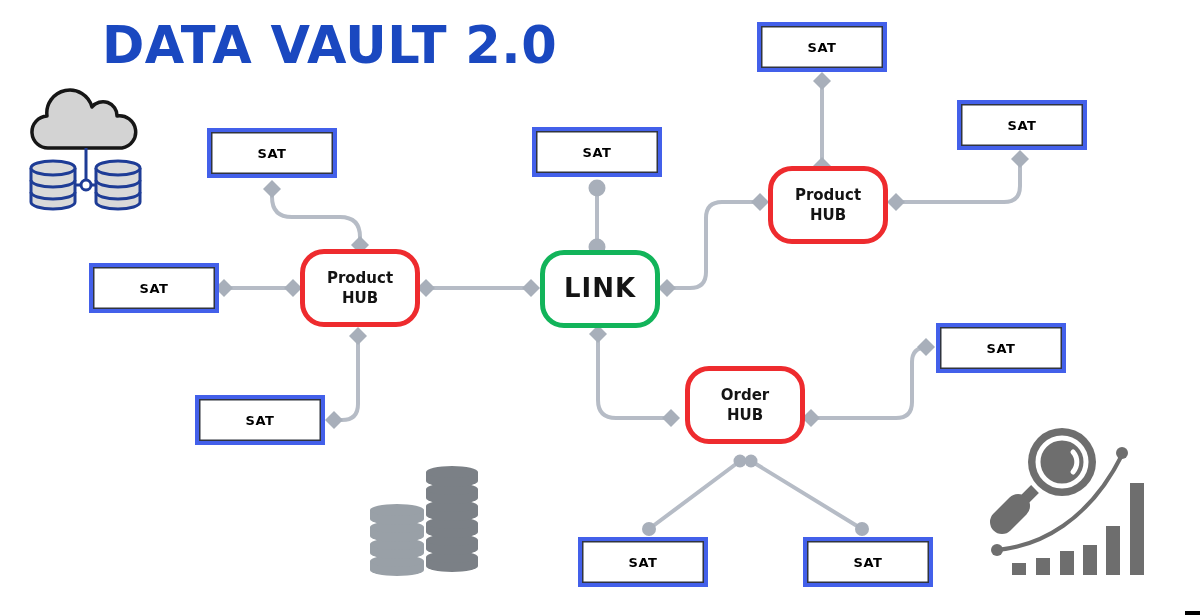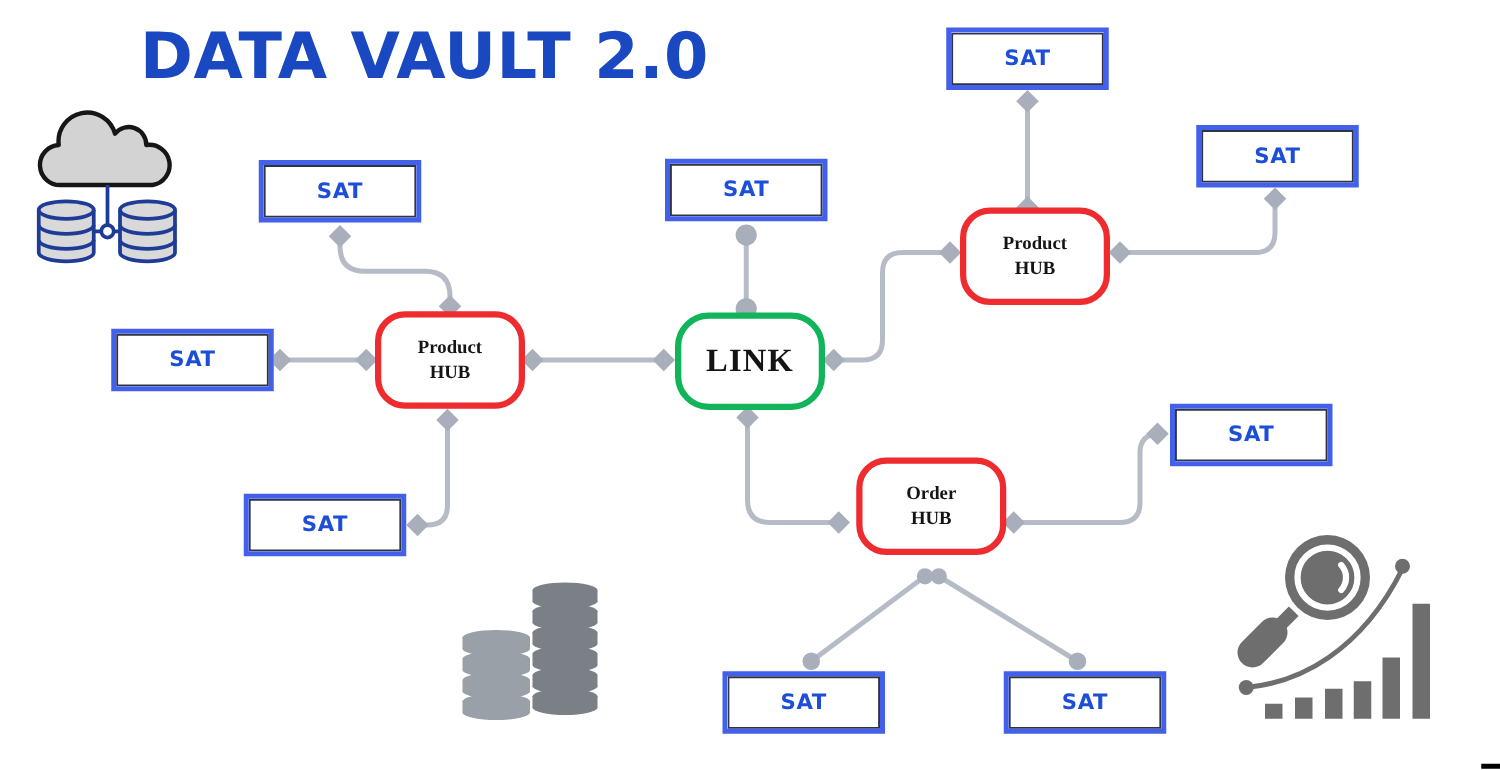--- a/index.html
+++ b/index.html
@@ -1,40 +1,39 @@
 <!DOCTYPE html>
 <html><head>
 <meta charset="utf-8">
 <style>
   html,body{margin:0;padding:0;background:#fff;}
   .canvas{
     position:relative;width:1200px;height:616px;background:#ffffff;
     font-family:"DejaVu Sans","Liberation Sans",sans-serif;overflow:hidden;
   }
   .title{
-    position:absolute;left:112px;top:16px;margin:0;
+    position:absolute;left:102px;top:16px;margin:0;
     font-size:51px;font-weight:bold;letter-spacing:.5px;color:#1a48c0;
     white-space:nowrap;
   }
   .connectors{position:absolute;left:0;top:0;pointer-events:none;}
   .sat{
     position:absolute;width:122px;height:42px;background:#fff;
     border:4px solid #4360ea;box-shadow:inset 0 0 0 1.5px #30343f;
     display:flex;align-items:center;justify-content:center;
   }
-  .sat span{font-size:17px;font-weight:bold;color:#1d4ed8;letter-spacing:.5px;}
+  .sat span{font-size:13px;font-weight:bold;color:#000000;letter-spacing:.5px;}
   .hub{
     position:absolute;width:110px;height:68px;background:#fff;
     border:5px solid #ee2b2e;border-radius:24px;
     display:flex;flex-direction:column;align-items:center;justify-content:center;
     line-height:1.35;
-    font-family:Liberation Serif, serif;
   }
   .hub span{font-size:15px;font-weight:bold;color:#141414;}
-  .hub.link{border-color:#12b45a;border-radius:27px;}
+  .hub.link{border-color:#12b45a;}
   .hub.link span{font-size:26px;letter-spacing:1px;}
   .icon{position:absolute;}
   .corner-mark{position:absolute;right:0;bottom:1px;width:15px;height:4px;background:#000;}
 </style>
 </head>
 <body>
 
 <div class="canvas">
 
   <h1 class="title">DATA VAULT 2.0</h1>

